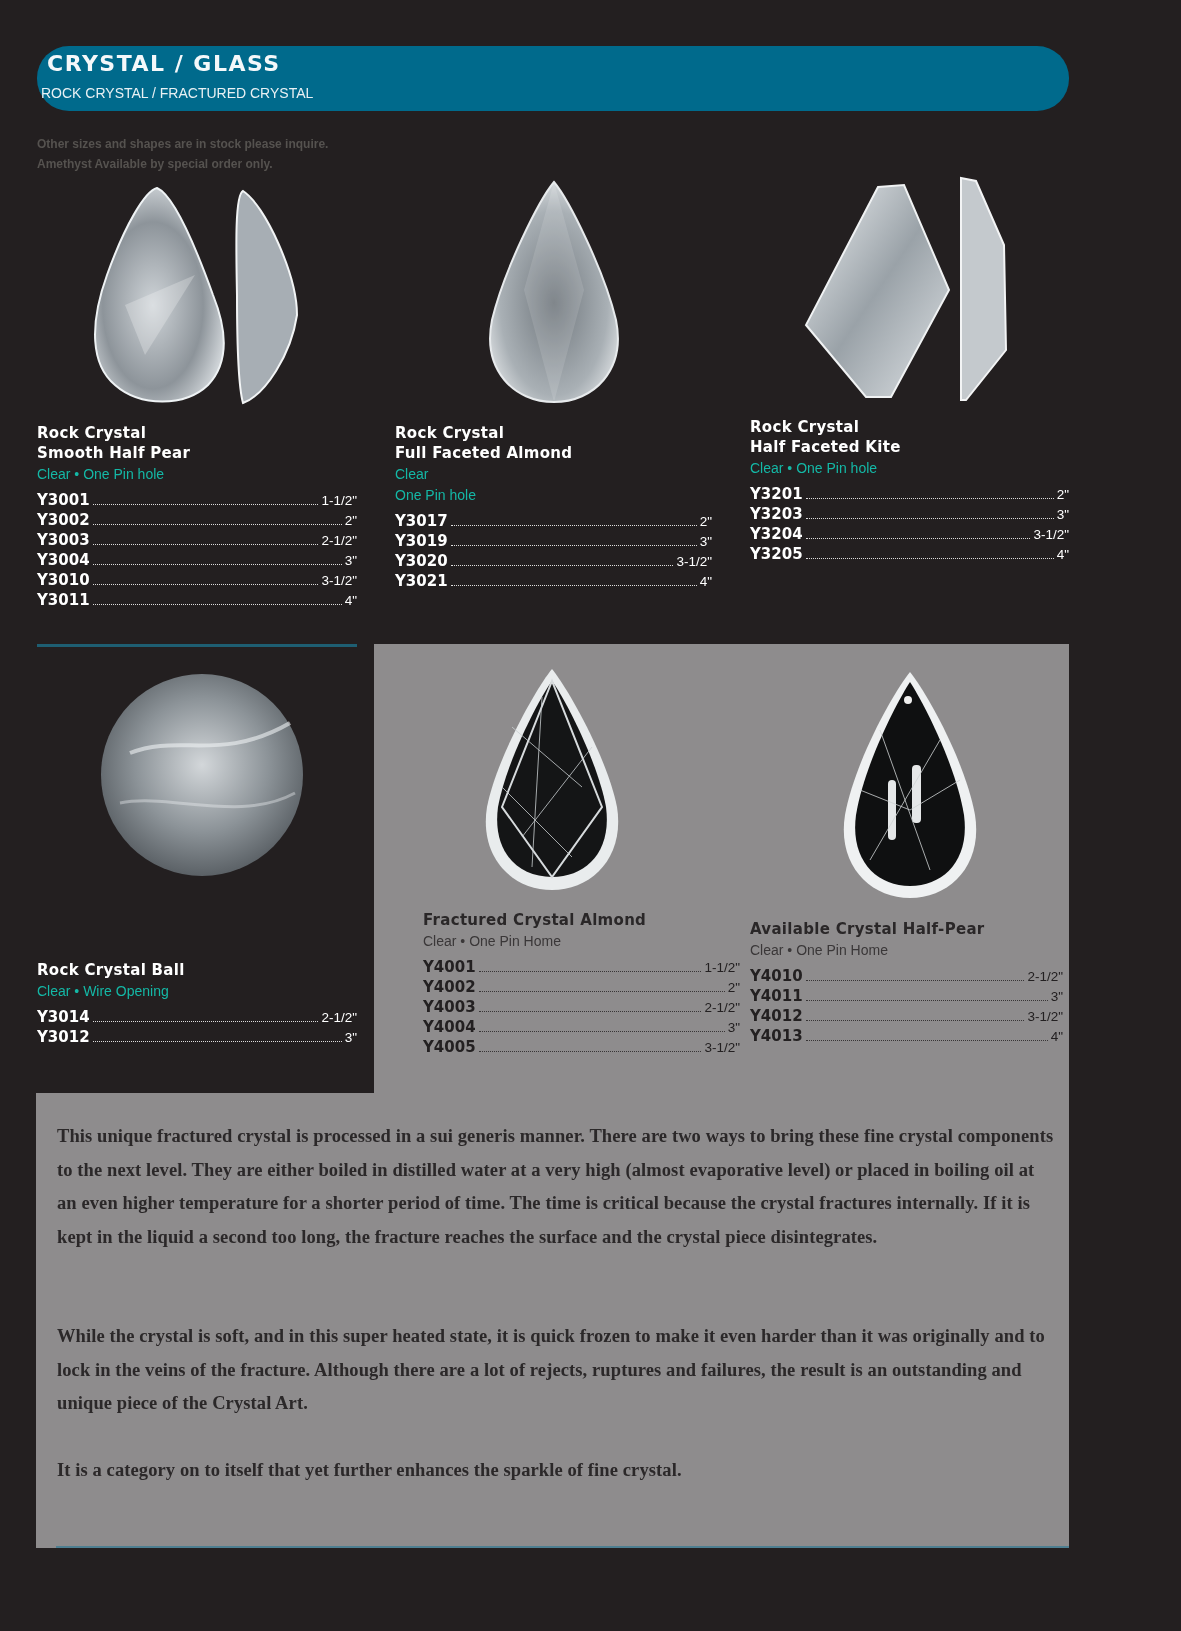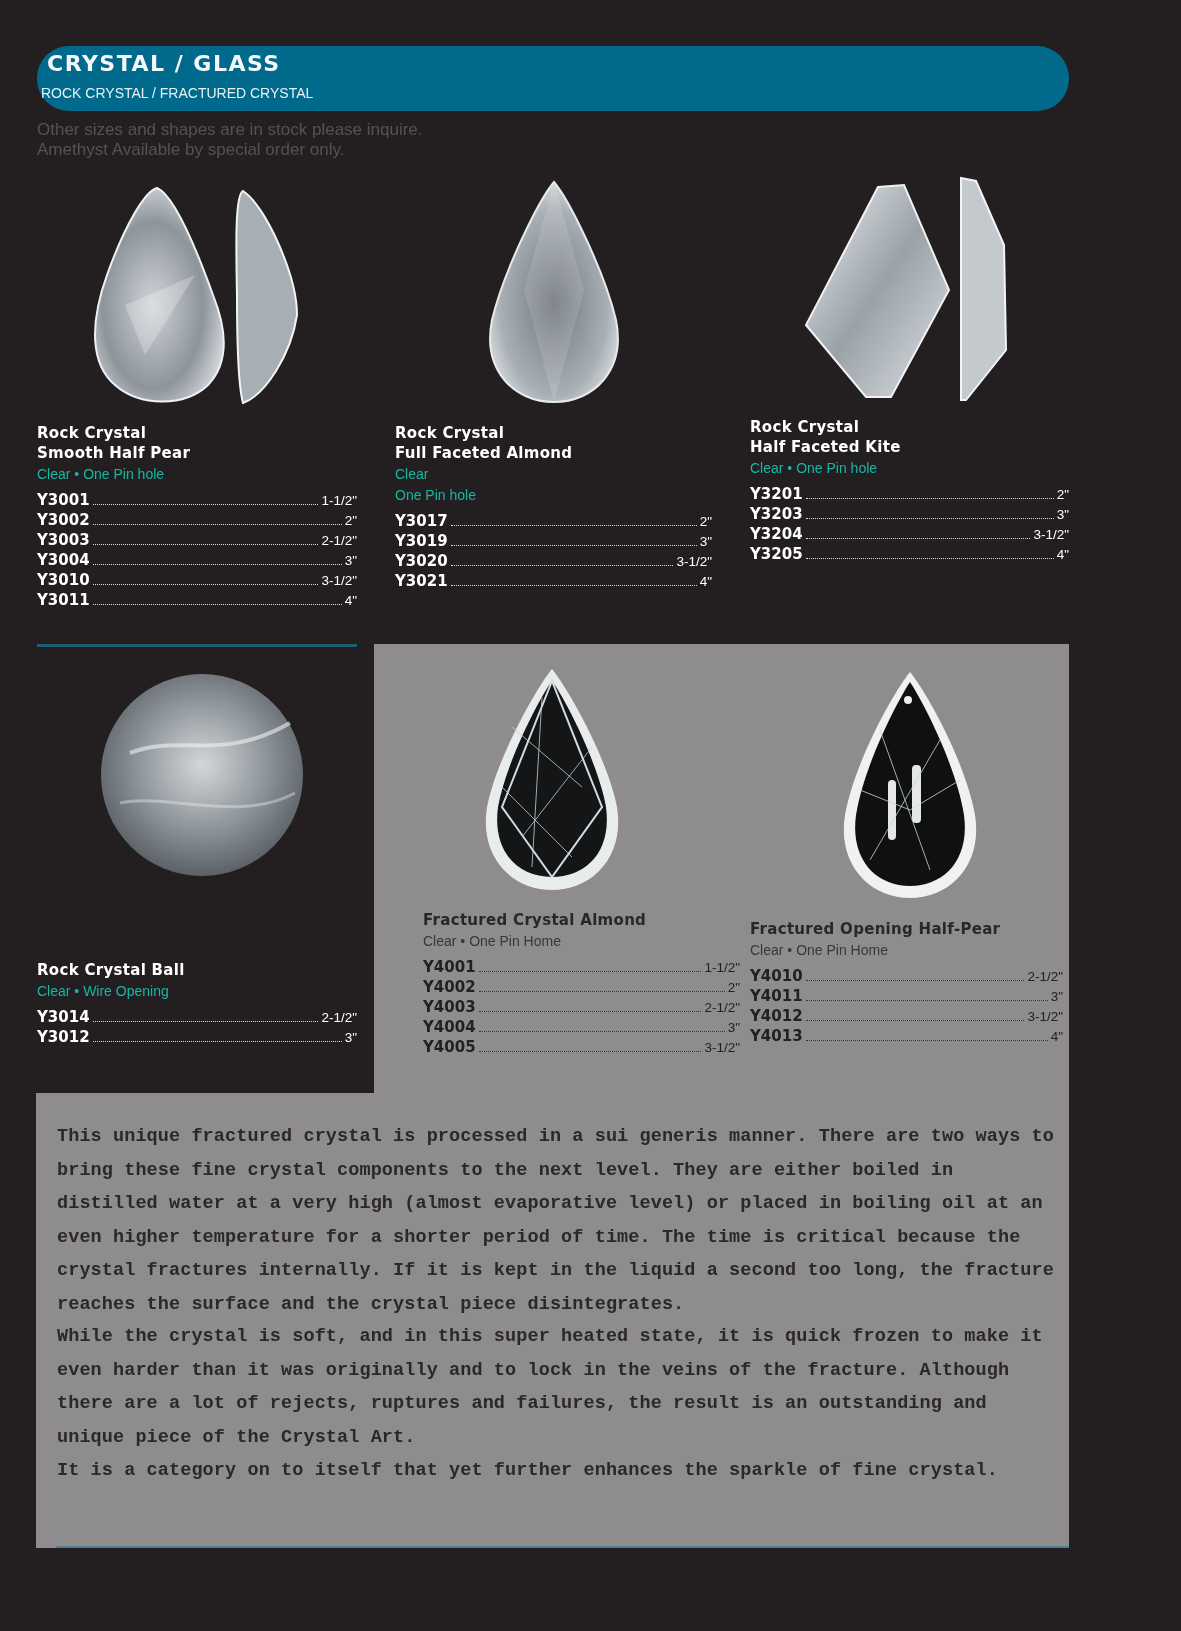--- a/index.html
+++ b/index.html
@@ -1,39 +1,39 @@
 <!DOCTYPE html>
 <html><head>
 <meta charset="utf-8">
 <style>
   html,body{margin:0;padding:0;}
   body{width:1181px;height:1631px;background:#231f20;position:relative;overflow:hidden;
        font-family:"Liberation Sans",sans-serif;color:#fff;}
   .banner{position:absolute;left:37px;top:46px;width:1032px;height:65px;background:#006a8c;border-radius:32px;}
   .banner .t1{position:absolute;left:10px;top:5px;font-family:"DejaVu Sans",sans-serif;font-weight:bold;font-size:22px;letter-spacing:1.5px;color:#f4f8fa;}
   .banner .t2{position:absolute;left:4px;top:39px;font-size:14px;color:#e9f1f4;}
-  .note{position:absolute;left:37px;top:120px;font-size:17px;color:#55524f;line-height:20px;}
+  .note{position:absolute;left:37px;top:134px;font-size:12px;color:#55524f;line-height:20px;font-weight:bold;}
   .prod{position:absolute;}
   .prod .n{font-family:"DejaVu Sans",sans-serif;font-weight:bold;font-size:15px;line-height:20px;letter-spacing:0.3px;}
   .prod .d{font-size:14px;line-height:20px;color:#14b8a6;margin-top:1px;}
   .prod .list{margin-top:7px;}
   .row{display:flex;align-items:baseline;height:20px;}
   .row .code{font-family:"DejaVu Sans",sans-serif;font-weight:bold;font-size:15px;}
   .row .dots{flex:1;border-bottom:1px dotted currentColor;margin:0 3px 0 3px;height:12px;opacity:.85;}
   .row .sz{font-size:13.5px;}
   .dark .n,.dark .code,.dark .sz{color:#fff;}
   .light{color:#2a2728;}
   .light .n{color:#2a2728;}
   .light .d{color:#3a3738;}
   .light .code,.light .sz{color:#232021;}
   .rule{position:absolute;left:37px;top:644px;width:320px;height:3px;background:#1e5e72;}
   .gray1{position:absolute;left:374px;top:644px;width:695px;height:450px;background:#8e8c8d;}
   .gray2{position:absolute;left:36px;top:1093px;width:1033px;height:455px;background:#8e8c8d;}
   .bline{position:absolute;left:56px;top:1546px;width:1013px;height:2px;background:#4e7f91;}
-  .para{position:absolute;left:57px;width:1000px;font-family:Liberation Mono, monospace;font-weight:bold;font-size:18.5px;line-height:33.5px;color:#2b2829;letter-spacing:0.1px;}
+  .para{position:absolute;left:57px;width:1000px;font-family:Liberation Serif, serif;font-weight:bold;font-size:18.5px;line-height:33.5px;color:#2b2829;letter-spacing:0.1px;}
   svg{position:absolute;overflow:visible;}
 </style>
 </head>
 <body>
 
 <div class="banner">
   <div class="t1">CRYSTAL / GLASS</div>
   <div class="t2">ROCK CRYSTAL / FRACTURED CRYSTAL</div>
 </div>
 
@@ -251,21 +251,21 @@
       </div>
     <div class="row">
         <span class="code">Y4005</span>
         <span class="dots"></span>
         <span class="sz">3-1/2"</span>
       </div>
   </div>
 </div>
 
 <div class="prod light" style="left:750px;top:919px;width:313px;">
-  <div class="n">Fractured Opening Half-Pear</div>
+  <div class="n">Available Crystal Half-Pear</div>
   <div class="d">Clear • One Pin Home</div>
   <div class="list">
     <div class="row">
         <span class="code">Y4010</span>
         <span class="dots"></span>
         <span class="sz">2-1/2"</span>
       </div>
     <div class="row">
         <span class="code">Y4011</span>
         <span class="dots"></span>

